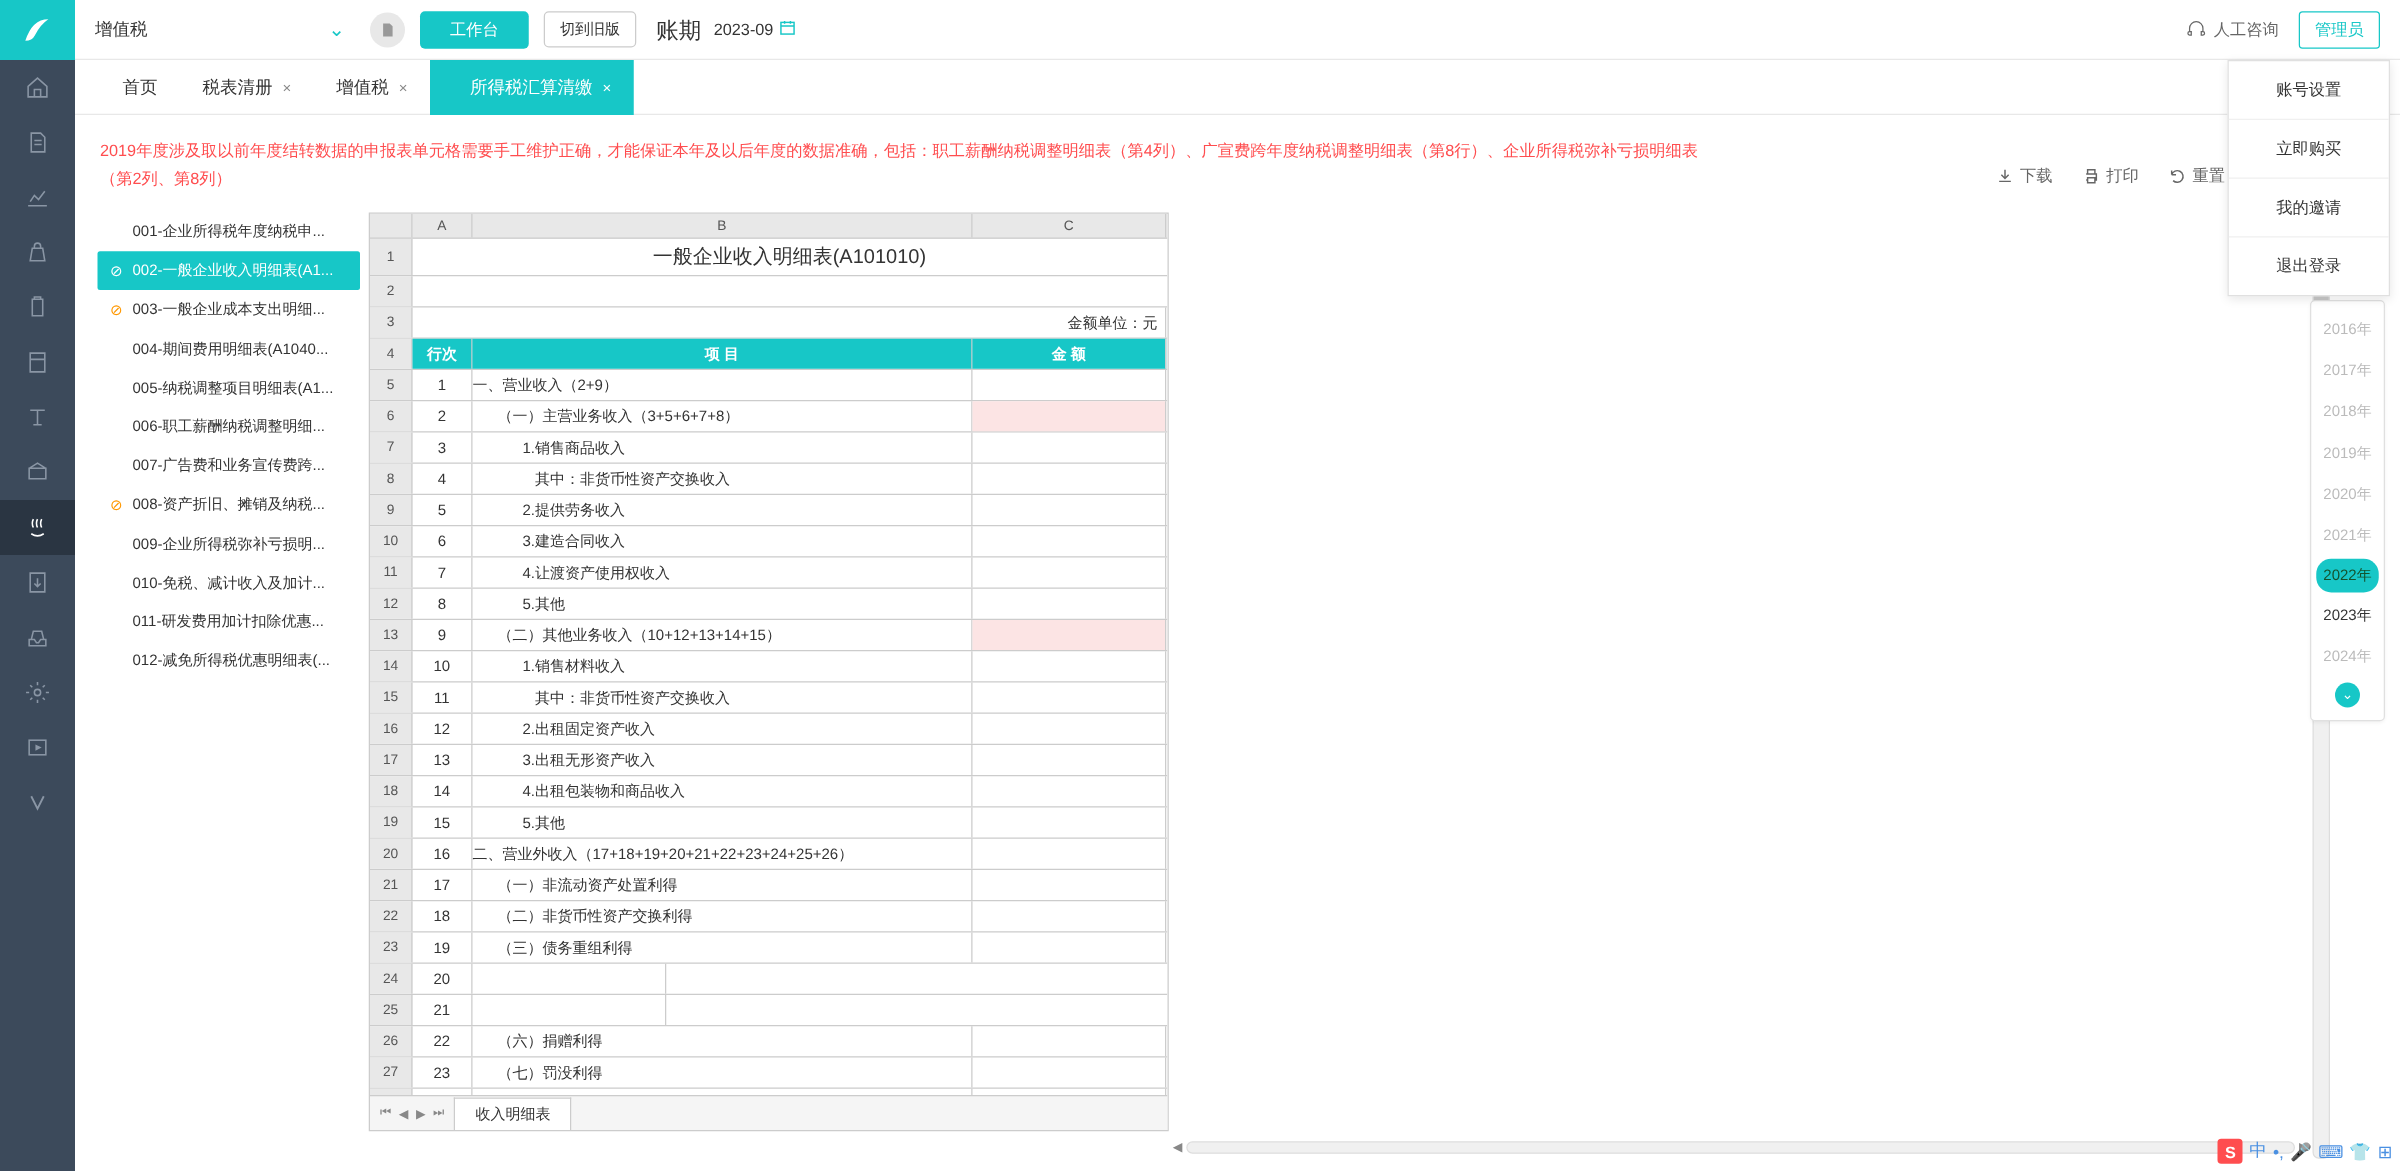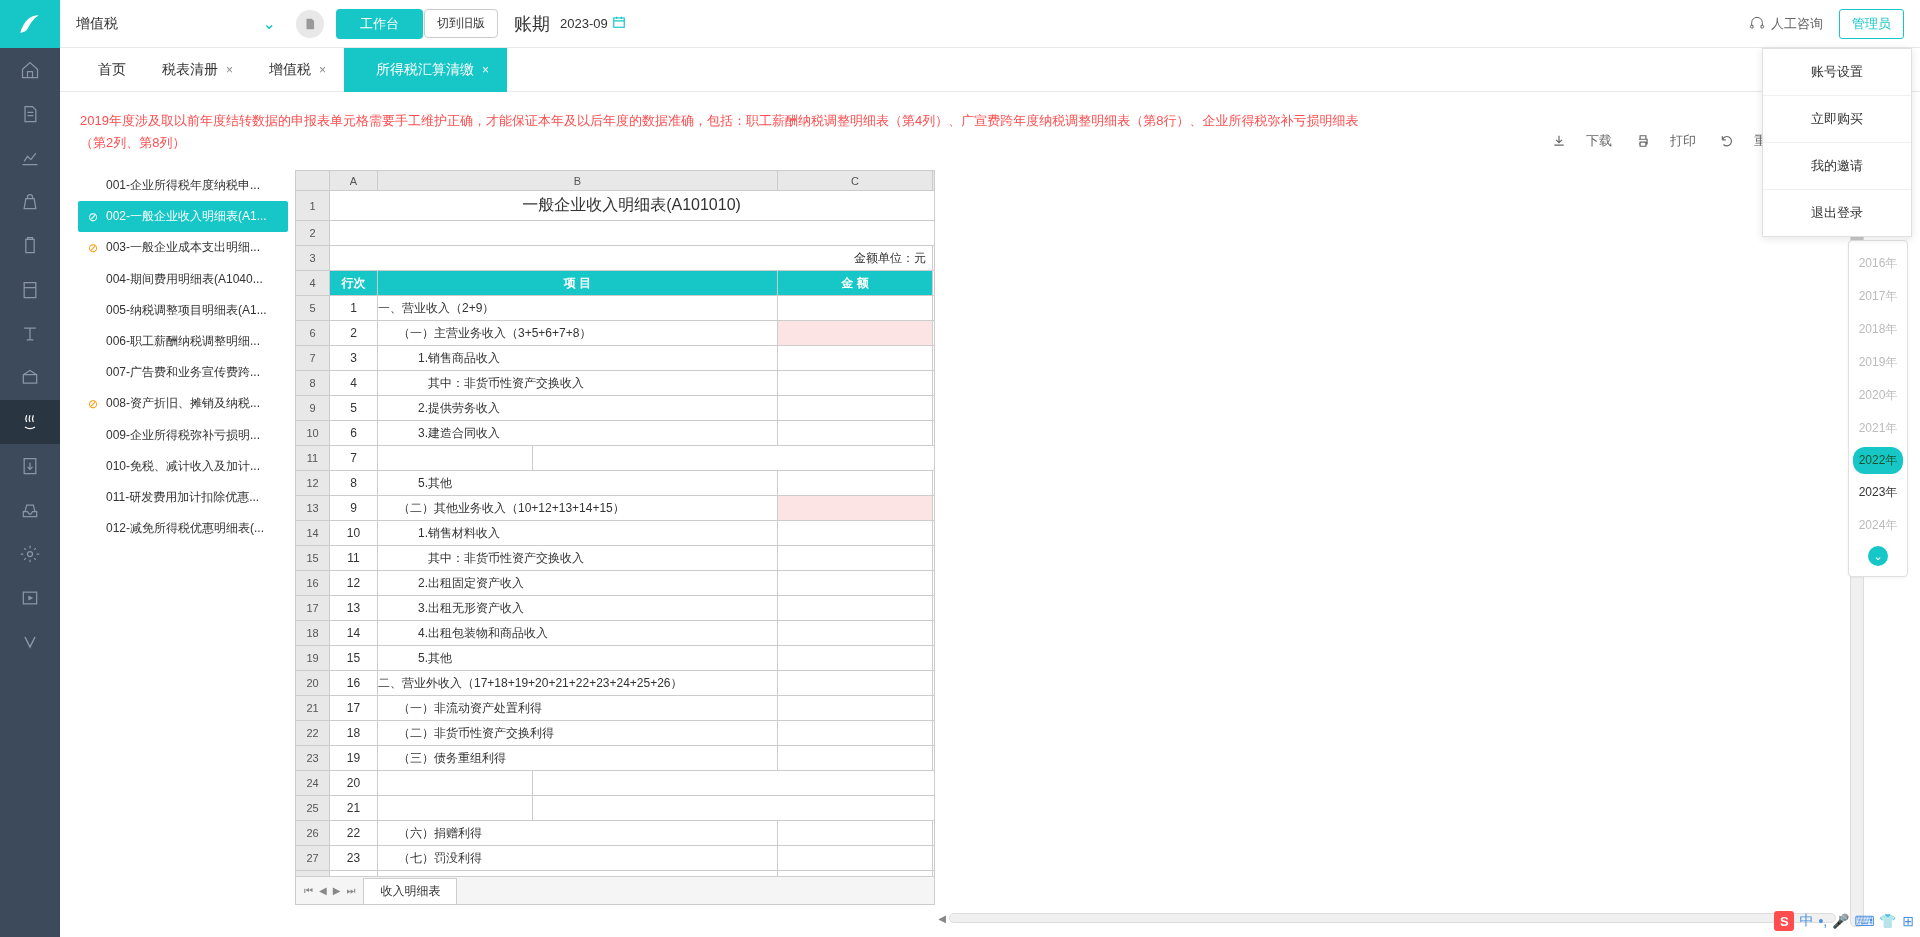--- a/index.html
+++ b/index.html
@@ -10,42 +10,42 @@
     .left-nav .logo { width: 60px; height: 48px; background: #17c7c7; display: flex; align-items: center; justify-content: center; color: #fff; font-size: 24px; }
     .left-nav .nav-icon { width: 60px; height: 44px; display: flex; align-items: center; justify-content: center; color: #8a96a5; font-size: 18px; cursor: pointer; }
     .left-nav .nav-icon.active { background: #2a3542; color: #fff; }
     .left-nav .nav-icon svg { width: 20px; height: 20px; fill: currentColor; stroke: currentColor; }
     
     
     .header { position: absolute; left: 60px; top: 0; right: 0; height: 48px; background: #fff; border-bottom: 1px solid #e8e8e8; display: flex; align-items: center; padding: 0 16px; }
     .header .dropdown { display: flex; align-items: center; gap: 8px; min-width: 220px; color: #333; font-size: 14px; cursor: pointer; }
     .header .chevron { color: #17c7c7; font-size: 16px; margin-left: auto; margin-right: 20px; }
     .header .round-btn { width: 28px; height: 28px; border-radius: 50%; background: #e8e8e8; display: flex; align-items: center; justify-content: center; margin-right: 12px; color: #999; }
-    .header .pill-btn { padding: 6px 24px; background: #17c7c7; color: #fff; border-radius: 4px; margin-right: 1px; font-size: 13px; cursor: pointer; }
+    .header .pill-btn { padding: 6px 24px; background: #17c7c7; color: #fff; border-radius: 4px; margin-right: 12px; font-size: 13px; cursor: pointer; }
     .header .outline-btn { padding: 5px 12px; border: 1px solid #ccc; border-radius: 4px; margin-right: 16px; font-size: 12px; cursor: pointer; }
     .header .period-label { font-size: 18px; margin-right: 10px; }
     .header .period-val { font-size: 13px; color: #333; margin-right: 4px; }
     .header .cal-icon { color: #17c7c7; font-size: 14px; }
     .header .spacer { flex: 1; }
     .header .consult { display: flex; align-items: center; gap: 6px; font-size: 13px; color: #666; margin-right: 16px; cursor: pointer; }
     .header .admin-btn { padding: 5px 12px; border: 1px solid #17c7c7; color: #17c7c7; border-radius: 3px; font-size: 13px; cursor: pointer; }
     
     
     .tabs { position: absolute; left: 60px; top: 48px; right: 0; height: 44px; display: flex; align-items: center; border-bottom: 1px solid #e8e8e8; padding-left: 20px; }
     .tabs .tab { padding: 0 18px; height: 44px; display: flex; align-items: center; font-size: 14px; cursor: pointer; position: relative; }
     .tabs .tab .x { margin-left: 8px; font-size: 12px; color: #888; }
     .tabs .tab.active { background: #17c7c7; color: #fff; padding-left: 32px; }
     .tabs .tab.active .x { color: #fff; }
     
     
     .notice { position: absolute; left: 80px; top: 110px; right: 560px; color: #ff4d4f; font-size: 13px; line-height: 1.7; }
     
     
     .toolbar { position: absolute; top: 132px; right: 140px; display: flex; gap: 24px; font-size: 13px; color: #666; }
-    .toolbar .tbtn { display: flex; align-items: center; gap: 20px; cursor: pointer; }
+    .toolbar .tbtn { display: flex; align-items: center; gap: 5px; cursor: pointer; }
     
     
     .form-list { position: absolute; left: 78px; top: 170px; width: 210px; }
     .form-list .item { padding: 6px 10px 6px 28px; font-size: 12px; color: #333; white-space: nowrap; overflow: hidden; text-overflow: ellipsis; cursor: pointer; position: relative; line-height: 1.6; }
     .form-list .item.selected { background: #17c7c7; color: #fff; border-radius: 2px; }
     .form-list .item .warn { position: absolute; left: 10px; top: 7px; color: #ff9800; font-size: 12px; }
     .form-list .item.selected .warn { color: #fff; }
     
     
     .sheet-wrap { position: absolute; left: 295px; top: 170px; width: 640px; bottom: 32px; border: 1px solid #ccc; background: #fff; overflow: hidden; }
@@ -84,21 +84,21 @@
     
     
     .year-rail { position: absolute; right: 12px; top: 240px; width: 60px; background: #fff; border: 1px solid #e0e0e0; border-radius: 4px; padding: 6px 0; box-shadow: 0 1px 3px rgba(0,0,0,0.05); }
     .year-rail .yr { padding: 8px 0; text-align: center; font-size: 12px; color: #bbb; cursor: pointer; }
     .year-rail .yr.dark { color: #333; }
     .year-rail .yr.active { background: #17c7c7; color: #14532d; border-radius: 12px; margin: 2px 4px; padding: 5px 0; }
     .year-rail .expand { text-align: center; padding: 4px 0; }
     .year-rail .expand span { display: inline-block; width: 20px; height: 20px; background: #17c7c7; color: #fff; border-radius: 50%; line-height: 20px; font-size: 11px; }
     
     
-    .user-menu { position: absolute; right: 8px; top: 48px; width: 150px; background: #fff; border: 1px solid #e0e0e0; box-shadow: 0 2px 8px rgba(0,0,0,0.1); z-index: 100; }
+    .user-menu { position: absolute; right: 8px; top: 48px; width: 130px; background: #fff; border: 1px solid #e0e0e0; box-shadow: 0 2px 8px rgba(0,0,0,0.1); z-index: 100; }
     .user-menu .mi { padding: 14px 18px; font-size: 13px; color: #333; border-bottom: 1px solid #f0f0f0; cursor: pointer; text-align: center; }
     .user-menu .mi:last-child { border-bottom: none; }
     
     
     .ime-bar { position: absolute; right: 6px; bottom: 6px; display: flex; align-items: center; gap: 5px; font-size: 13px; }
     .ime-bar .s { width: 20px; height: 20px; background: #ff4d4f; color: #fff; display: flex; align-items: center; justify-content: center; border-radius: 3px; font-weight: bold; }
     .ime-bar .i { color: #4a90e2; cursor: pointer; font-size: 14px; }
     
     
     .ico { display: inline-block; width: 14px; height: 14px; }
@@ -330,20 +330,21 @@
       </div>
       <div class="row">
         <div class="rh">10</div>
         <div class="cell ca">6</div>
         <div class="cell cb" style="padding-left: 40px;">3.建造合同收入</div>
         <div class="cell cc"></div>
       </div>
       <div class="row">
         <div class="rh">11</div>
         <div class="cell ca">7</div>
+        <div class="cell cb" style="padding-left: 40px;">4.让渡资产使用权收入</div>
         <div class="cell cc"></div>
       </div>
       <div class="row">
         <div class="rh">12</div>
         <div class="cell ca">8</div>
         <div class="cell cb" style="padding-left: 40px;">5.其他</div>
         <div class="cell cc"></div>
       </div>
       <div class="row">
         <div class="rh">13</div>

